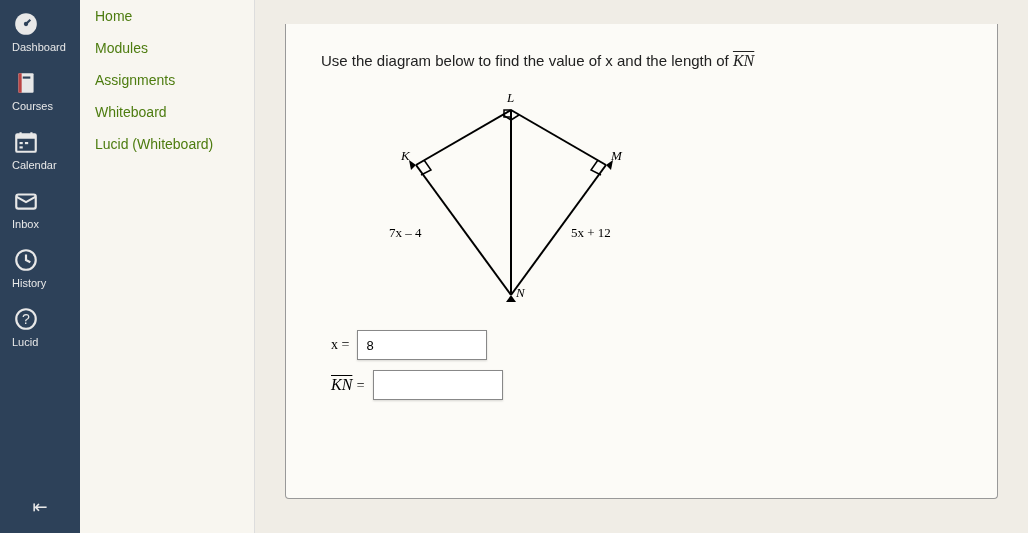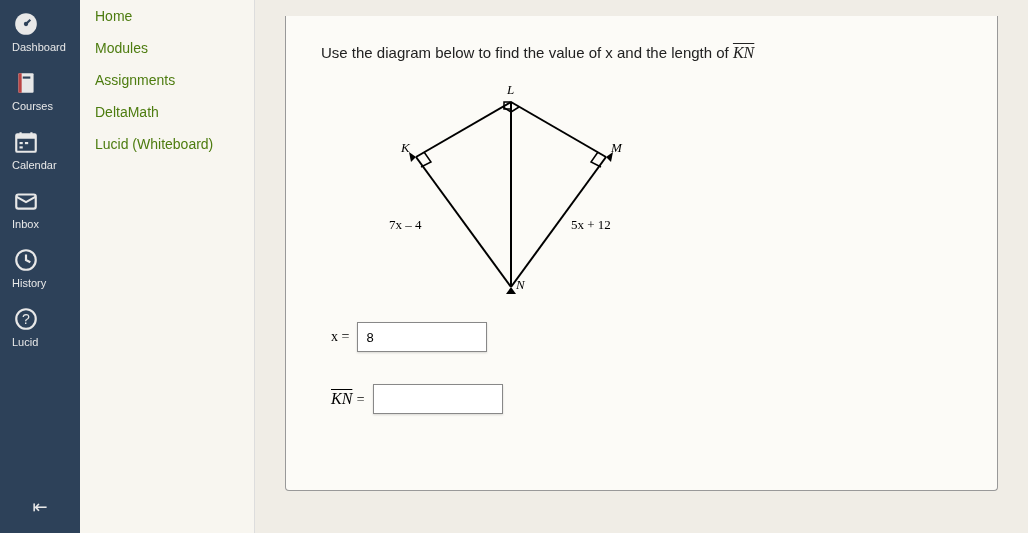--- a/index.html
+++ b/index.html
@@ -7,21 +7,21 @@
     
     .global-nav { width: 80px; background: #2d4159; display: flex; flex-direction: column; align-items: center; padding-top: 2px; }
     .nav-item { width: 100%; display: flex; flex-direction: column; align-items: flex-start; padding: 8px 12px; color: #e8e8e8; font-size: 11px; cursor: pointer; }
     .nav-icon { width: 28px; height: 28px; margin-bottom: 3px; display: flex; align-items: center; justify-content: center; }
     .nav-icon svg { width: 26px; height: 26px; fill: #e8e8e8; }
     .collapse-btn { margin-top: auto; padding: 15px 0; width: 100%; display: flex; justify-content: center; color: #e8e8e8; cursor: pointer; font-size: 18px; }
     
     .course-nav { width: 175px; background: #f8f6f0; padding: 0 15px; border-right: 1px solid #ddd; }
     .course-link { display: block; color: #4d7c0f; font-size: 14px; padding: 8px 0; cursor: pointer; }
     
-    .content-area { flex: 1; padding: 16px 30px 20px 30px; position: relative; }
+    .content-area { flex: 1; padding: 24px 30px 20px 30px; position: relative; }
     .problem-card { background: #fcfbf7; border: 1px solid #999; border-top: none; padding: 28px 35px; min-height: 475px; border-radius: 0 0 4px 4px; }
     .question-text { font-size: 15px; color: #222; margin-bottom: 20px; }
     .overline { text-decoration: overline; font-style: italic; font-family: "Times New Roman", serif; font-size: 16px; }
     
     .diagram-wrap { margin: 10px 0 20px 40px; }
     
     .answer-row { display: flex; align-items: center; margin: 16px 0 0 10px; }
     .answer-label { font-size: 14px; margin-right: 8px; font-family: "Times New Roman", serif; }
     .answer-label.italic { font-style: italic; }
     .answer-input { width: 130px; height: 30px; border: 1px solid #888; background: #fff; padding: 0 8px; font-size: 13px; box-shadow: 0 1px 2px rgba(0,0,0,0.15); }
@@ -95,21 +95,21 @@
   </div>
   <div class="collapse-btn">
     <span>⇤</span>
   </div>
 </div>
 
 <div class="course-nav">
   <a class="course-link">Home</a>
   <a class="course-link">Modules</a>
   <a class="course-link">Assignments</a>
-  <a class="course-link">DeltaMath</a>
+  <a class="course-link">Whiteboard</a>
   <a class="course-link">Lucid (Whiteboard)</a>
 </div>
 
 <div class="content-area">
   <div class="problem-card">
     <p class="question-text">
       <span>Use the diagram below to find the value of x and the length of </span>
       <span class="overline">KN</span>
     </p>
 
@@ -139,20 +139,20 @@
       <span class="diagram-label" style="left:155px; top:195px;">N</span>
       <span class="diagram-label" style="left:28px; top:135px; font-style:normal;">7x – 4</span>
       <span class="diagram-label" style="left:210px; top:135px; font-style:normal;">5x + 12</span>
     </div>
 
     <div class="answer-row">
       <span class="answer-label">x =</span>
       <input class="answer-input" type="text" value="8" style="">
     </div>
 
-    <div class="answer-row" style="margin-top:32px;">
+    <div class="answer-row" style="margin-top:10px;">
       <span class="answer-label italic">
         <span class="overline">KN</span> =
       </span>
       <input class="answer-input" type="text" value="" style="">
     </div>
   </div>
 </div>
 
 </body></html>

